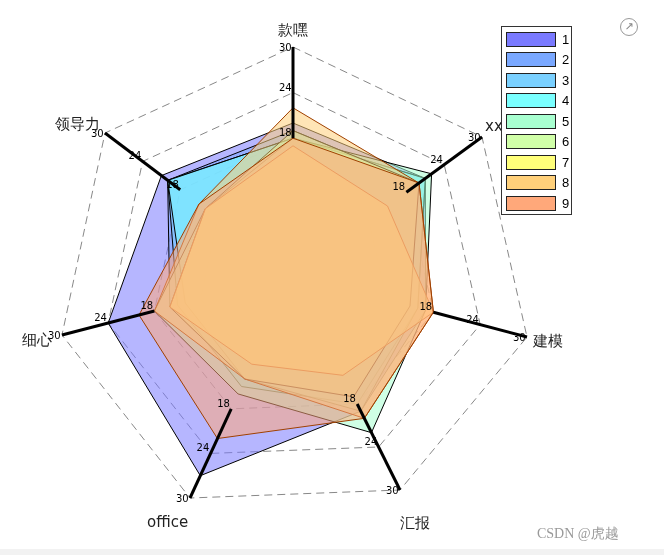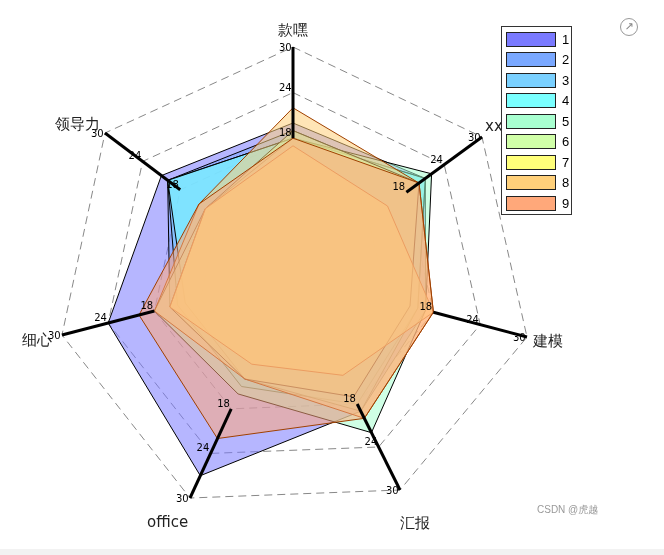--- a/index.html
+++ b/index.html
@@ -5,21 +5,21 @@
   html,body{margin:0;padding:0;background:#fff;}
   body{width:664px;height:555px;position:relative;overflow:hidden;font-family:"DejaVu Sans","Liberation Sans",sans-serif;}
   #chart{position:absolute;left:0;top:0;}
   .axis-label{font-size:15px;fill:#222;}
   .tick{font-size:10px;fill:#000;}
   .legend-box{position:absolute;left:501px;top:26px;width:69px;height:187px;border:1px solid #333;background:#fff;}
   .legend-item{position:absolute;left:4px;height:16px;display:flex;align-items:center;}
   .swatch{width:48px;height:13px;border:1px solid #222;}
   .legend-text{margin-left:6px;font-size:13px;color:#000;font-family:"Liberation Sans",sans-serif;}
   .export-btn{position:absolute;left:620px;top:18px;width:16px;height:16px;border:1px solid #999;border-radius:50%;color:#888;font-size:11px;line-height:16px;text-align:center;}
-  .watermark{position:absolute;left:537px;top:503px;font-size:10px;color:#999;font-family:Liberation Sans, sans-serif;}
+  .watermark{position:absolute;left:537px;top:525px;font-size:14px;color:#999;font-family:Liberation Serif, serif;}
   .bottom-bar{position:absolute;left:0;top:549px;width:664px;height:6px;background:#f2f2f2;}
 </style>
 </head>
 <body>
 
 <svg id="chart" width="664" height="555">
     <polygon points="293,183.8 368.6,219.8 386.6,299.8 335.8,361 251.8,364.2 200.6,299 217.8,218.2" fill="none" stroke="#888" stroke-dasharray="8,5" stroke-width="1"></polygon>
     <polygon points="293,138.2 406.4,192.2 433.4,312.2 357.2,404 231.2,408.8 154.4,311 180.2,189.8" fill="none" stroke="#888" stroke-dasharray="8,5" stroke-width="1"></polygon>
     <polygon points="293,92.6 444.2,164.6 480.2,324.6 378.6,447 210.6,453.4 108.19999999999999,323 142.6,161.4" fill="none" stroke="#888" stroke-dasharray="8,5" stroke-width="1"></polygon>
     <polygon points="293,47 482,137 527,337 400,490 190,498 62,335 105,133" fill="none" stroke="#888" stroke-dasharray="8,5" stroke-width="1"></polygon>

